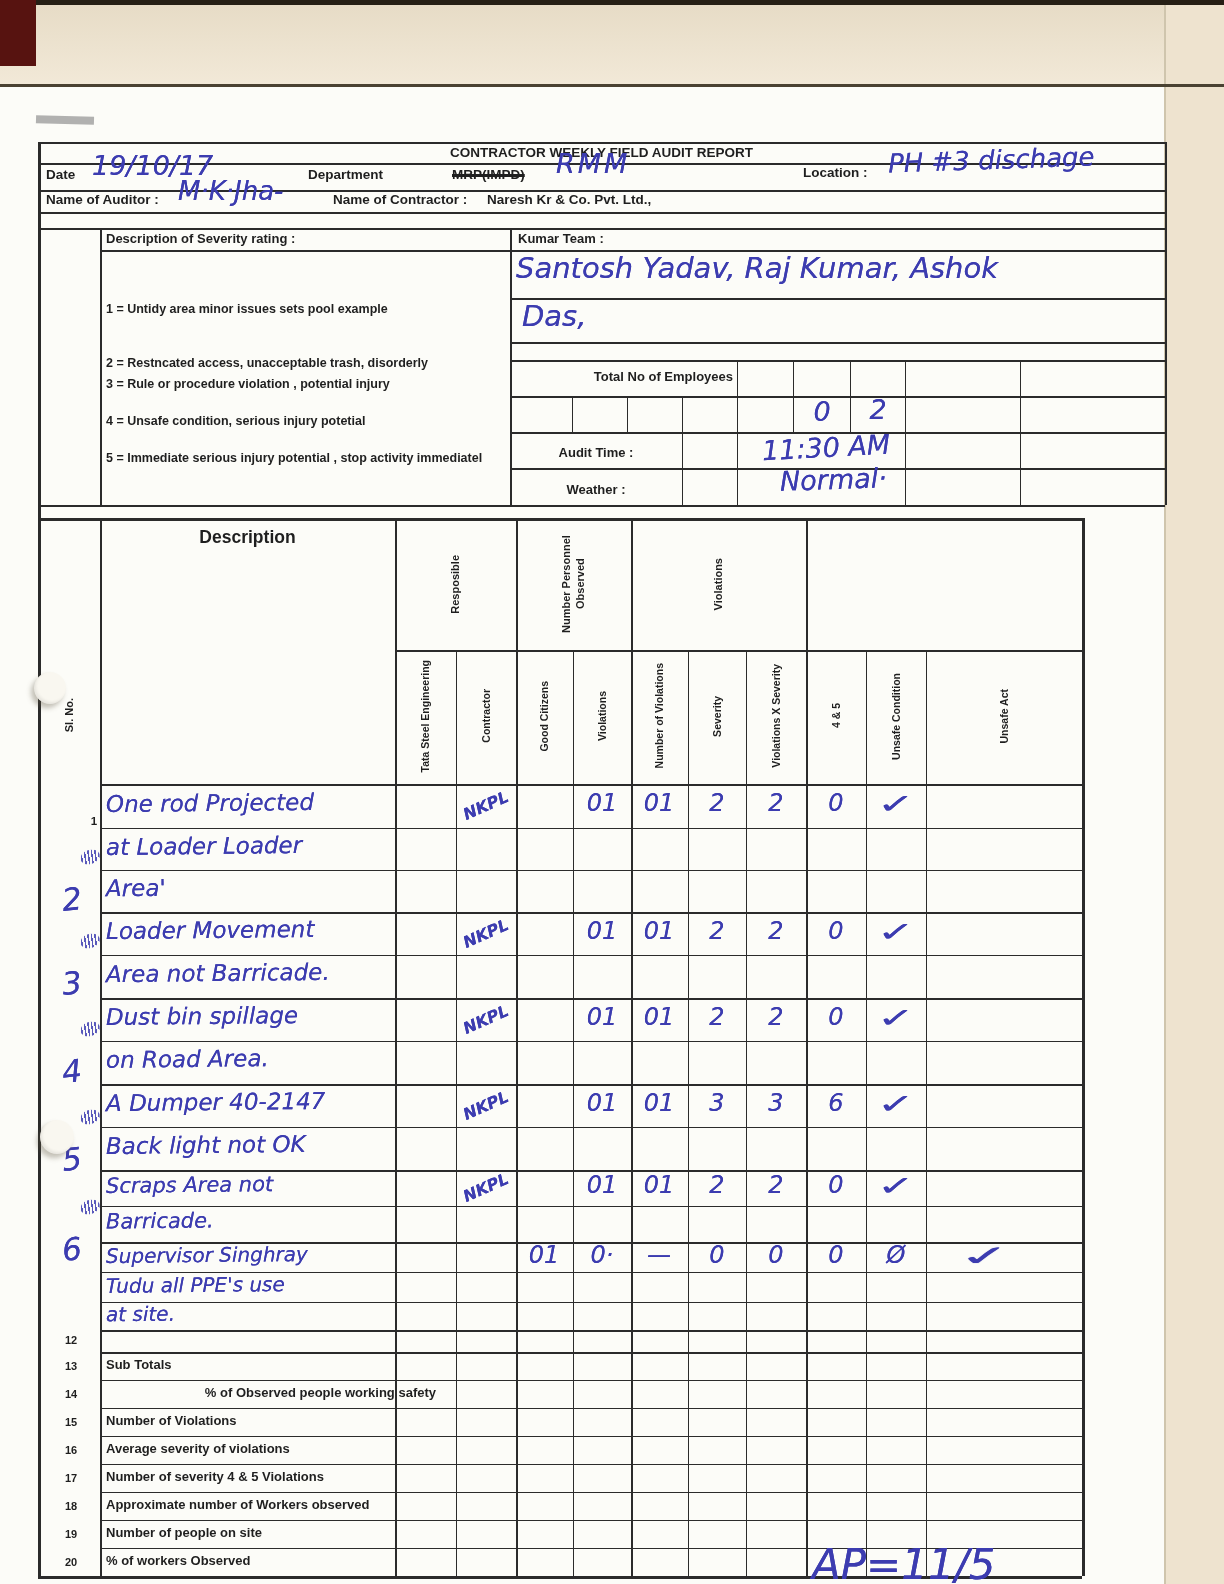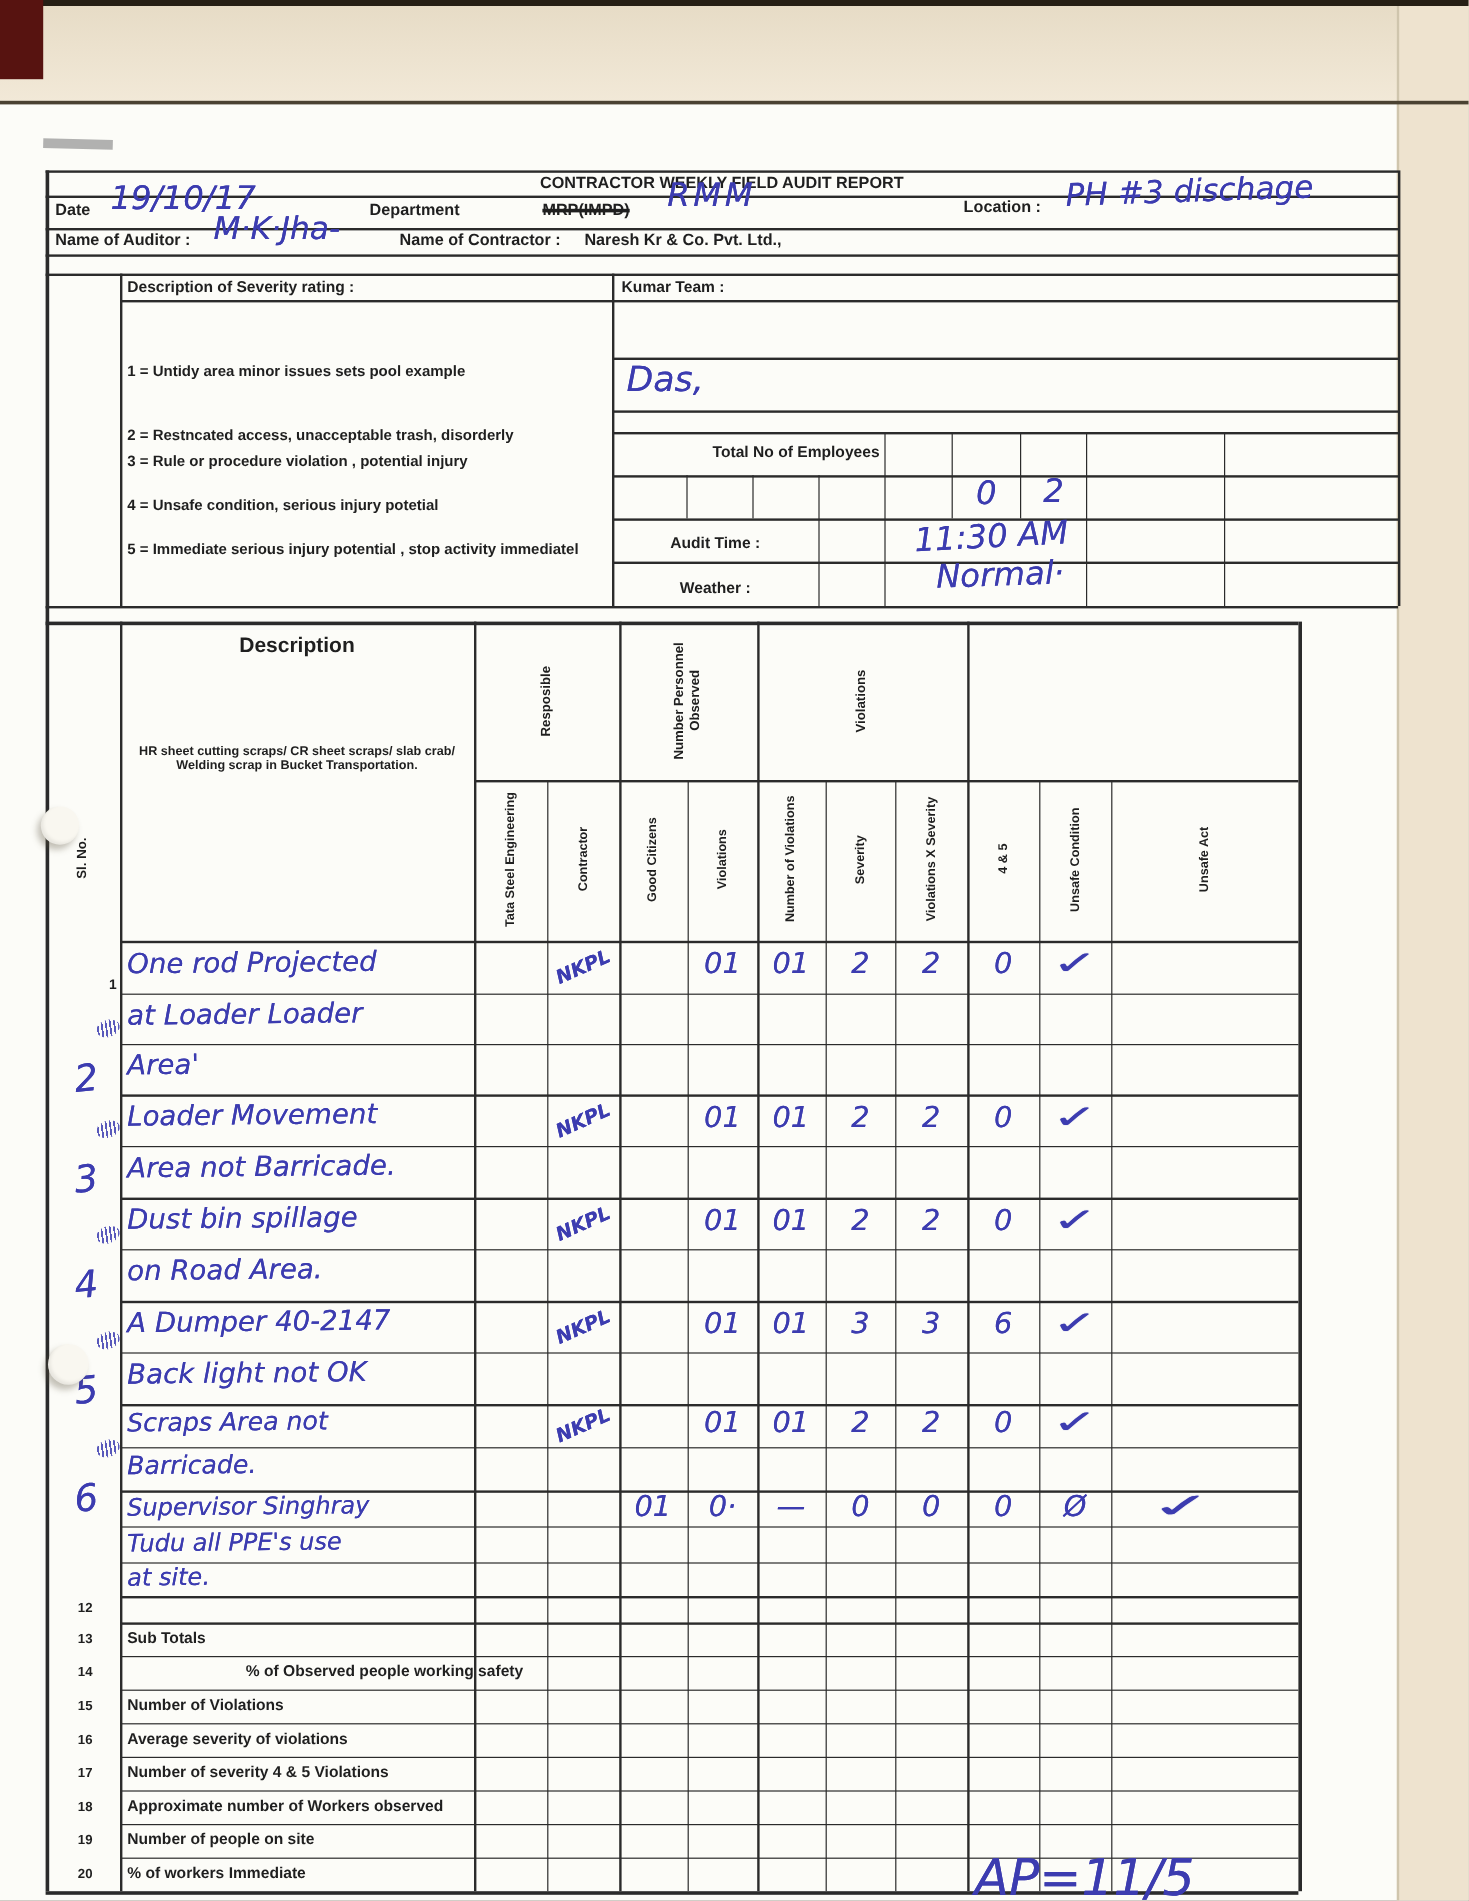--- a/index.html
+++ b/index.html
@@ -61,36 +61,36 @@
   <div class="abs hw" style="left:888px;top:147px;font-size:26px;transform:rotate(-2deg)">PH #3 dischage</div>
 
   <div class="abs pr b" style="left:46px;top:192px;font-size:13.5px">Name of Auditor :</div>
   <div class="abs hw" style="left:178px;top:178px;font-size:26px">M·K·Jha-</div>
   <div class="abs pr b" style="left:333px;top:192px;font-size:13.5px">Name of Contractor :</div>
   <div class="abs pr b" style="left:487px;top:192px;font-size:13.5px">Naresh Kr &amp; Co. Pvt. Ltd.,</div>
 
   <div class="abs pr b" style="left:106px;top:232px;font-size:13px">Description of Severity rating :</div>
 
   <div class="abs pr b" style="left:518px;top:232px;font-size:13px">Kumar Team :</div>
+  <div class="abs hw" style="left:516px;top:254px;font-size:29px">Santosh Yadav, Raj Kumar, Ashok</div>
   <div class="abs hw" style="left:522px;top:302px;font-size:29px">Das,</div>
 
   <div class="abs pr b" style="left:500px;top:370px;width:233px;text-align:right;font-size:13px">Total No of Employees</div>
   <div class="abs hw ctr" style="left:800px;top:398px;width:44px;font-size:27px">0</div>
   <div class="abs hw ctr" style="left:856px;top:396px;width:44px;font-size:27px">2</div>
 
   <div class="abs pr b ctr" style="left:510px;top:444px;width:172px;height:18px;font-size:13px">Audit Time :</div>
   <div class="abs hw" style="left:762px;top:434px;font-size:27px;transform:rotate(-3deg)">11:30 AM</div>
   <div class="abs pr b ctr" style="left:510px;top:481px;width:172px;height:18px;font-size:13px">Weather :</div>
   <div class="abs hw" style="left:780px;top:466px;font-size:27px;transform:rotate(-2deg)">Normal·</div>
 
   <div class="abs pr ctr" style="left:38px;top:640px;width:62px;height:150px">
     <span class="rot b" style="font-size:11px">Sl. No.</span>
   </div>
   <div class="abs pr b ctr" style="left:100px;top:524px;width:295px;height:26px;font-size:17.5px">Description</div>
-  <div class="abs pr b ctr" style="left:104px;top:610px;width:287px;height:44px;font-size:10.5px">HR sheet cutting scraps/ CR sheet scraps/ slab crab/ Welding scrap in Bucket Transportation.</div>
 
   <div class="abs pr ctr" style="left:56px;top:1332px;width:30px;height:16px;font-size:11px;font-weight:bold">12</div>
   <div class="abs hw" style="left:812px;top:1544px;font-size:42px">AP=11/5</div>
 
 <div class="abs hl" style="left: 38px; top: 142px; width: 1127px; height: 2px;"></div>
     <div class="abs hl" style="left: 38px; top: 163px; width: 1127px; height: 2px;"></div>
     <div class="abs hl" style="left: 38px; top: 190px; width: 1127px; height: 2px;"></div>
     <div class="abs hl" style="left: 38px; top: 212px; width: 1127px; height: 2px;"></div>
     <div class="abs hl" style="left: 38px; top: 228px; width: 1127px; height: 2px;"></div>
     <div class="abs hl" style="left: 100px; top: 250px; width: 410px; height: 1.5px;"></div>
@@ -272,14 +272,14 @@
     <div class="abs pr b" style="left: 106px; top: 1414px; font-size: 13px; width: 330px; white-space: nowrap;">Number of Violations</div>
     <div class="abs pr ctr" style="left: 54px; top: 1442px; width: 34px; height: 16px; font-size: 11px; font-weight: bold;">16</div>
     <div class="abs pr b" style="left: 106px; top: 1442px; font-size: 13px; width: 330px; white-space: nowrap;">Average severity of violations</div>
     <div class="abs pr ctr" style="left: 54px; top: 1470px; width: 34px; height: 16px; font-size: 11px; font-weight: bold;">17</div>
     <div class="abs pr b" style="left: 106px; top: 1470px; font-size: 13px; width: 330px; white-space: nowrap;">Number of severity 4 &amp; 5 Violations</div>
     <div class="abs pr ctr" style="left: 54px; top: 1498px; width: 34px; height: 16px; font-size: 11px; font-weight: bold;">18</div>
     <div class="abs pr b" style="left: 106px; top: 1498px; font-size: 13px; width: 330px; white-space: nowrap;">Approximate number of Workers observed</div>
     <div class="abs pr ctr" style="left: 54px; top: 1526px; width: 34px; height: 16px; font-size: 11px; font-weight: bold;">19</div>
     <div class="abs pr b" style="left: 106px; top: 1526px; font-size: 13px; width: 330px; white-space: nowrap;">Number of people on site</div>
     <div class="abs pr ctr" style="left: 54px; top: 1554px; width: 34px; height: 16px; font-size: 11px; font-weight: bold;">20</div>
-    <div class="abs pr b" style="left: 106px; top: 1554px; font-size: 13px; width: 330px; white-space: nowrap;">% of workers Immediate</div>
+    <div class="abs pr b" style="left: 106px; top: 1554px; font-size: 13px; width: 330px; white-space: nowrap;">% of workers Observed</div>
   </div>
 
 </body></html>

